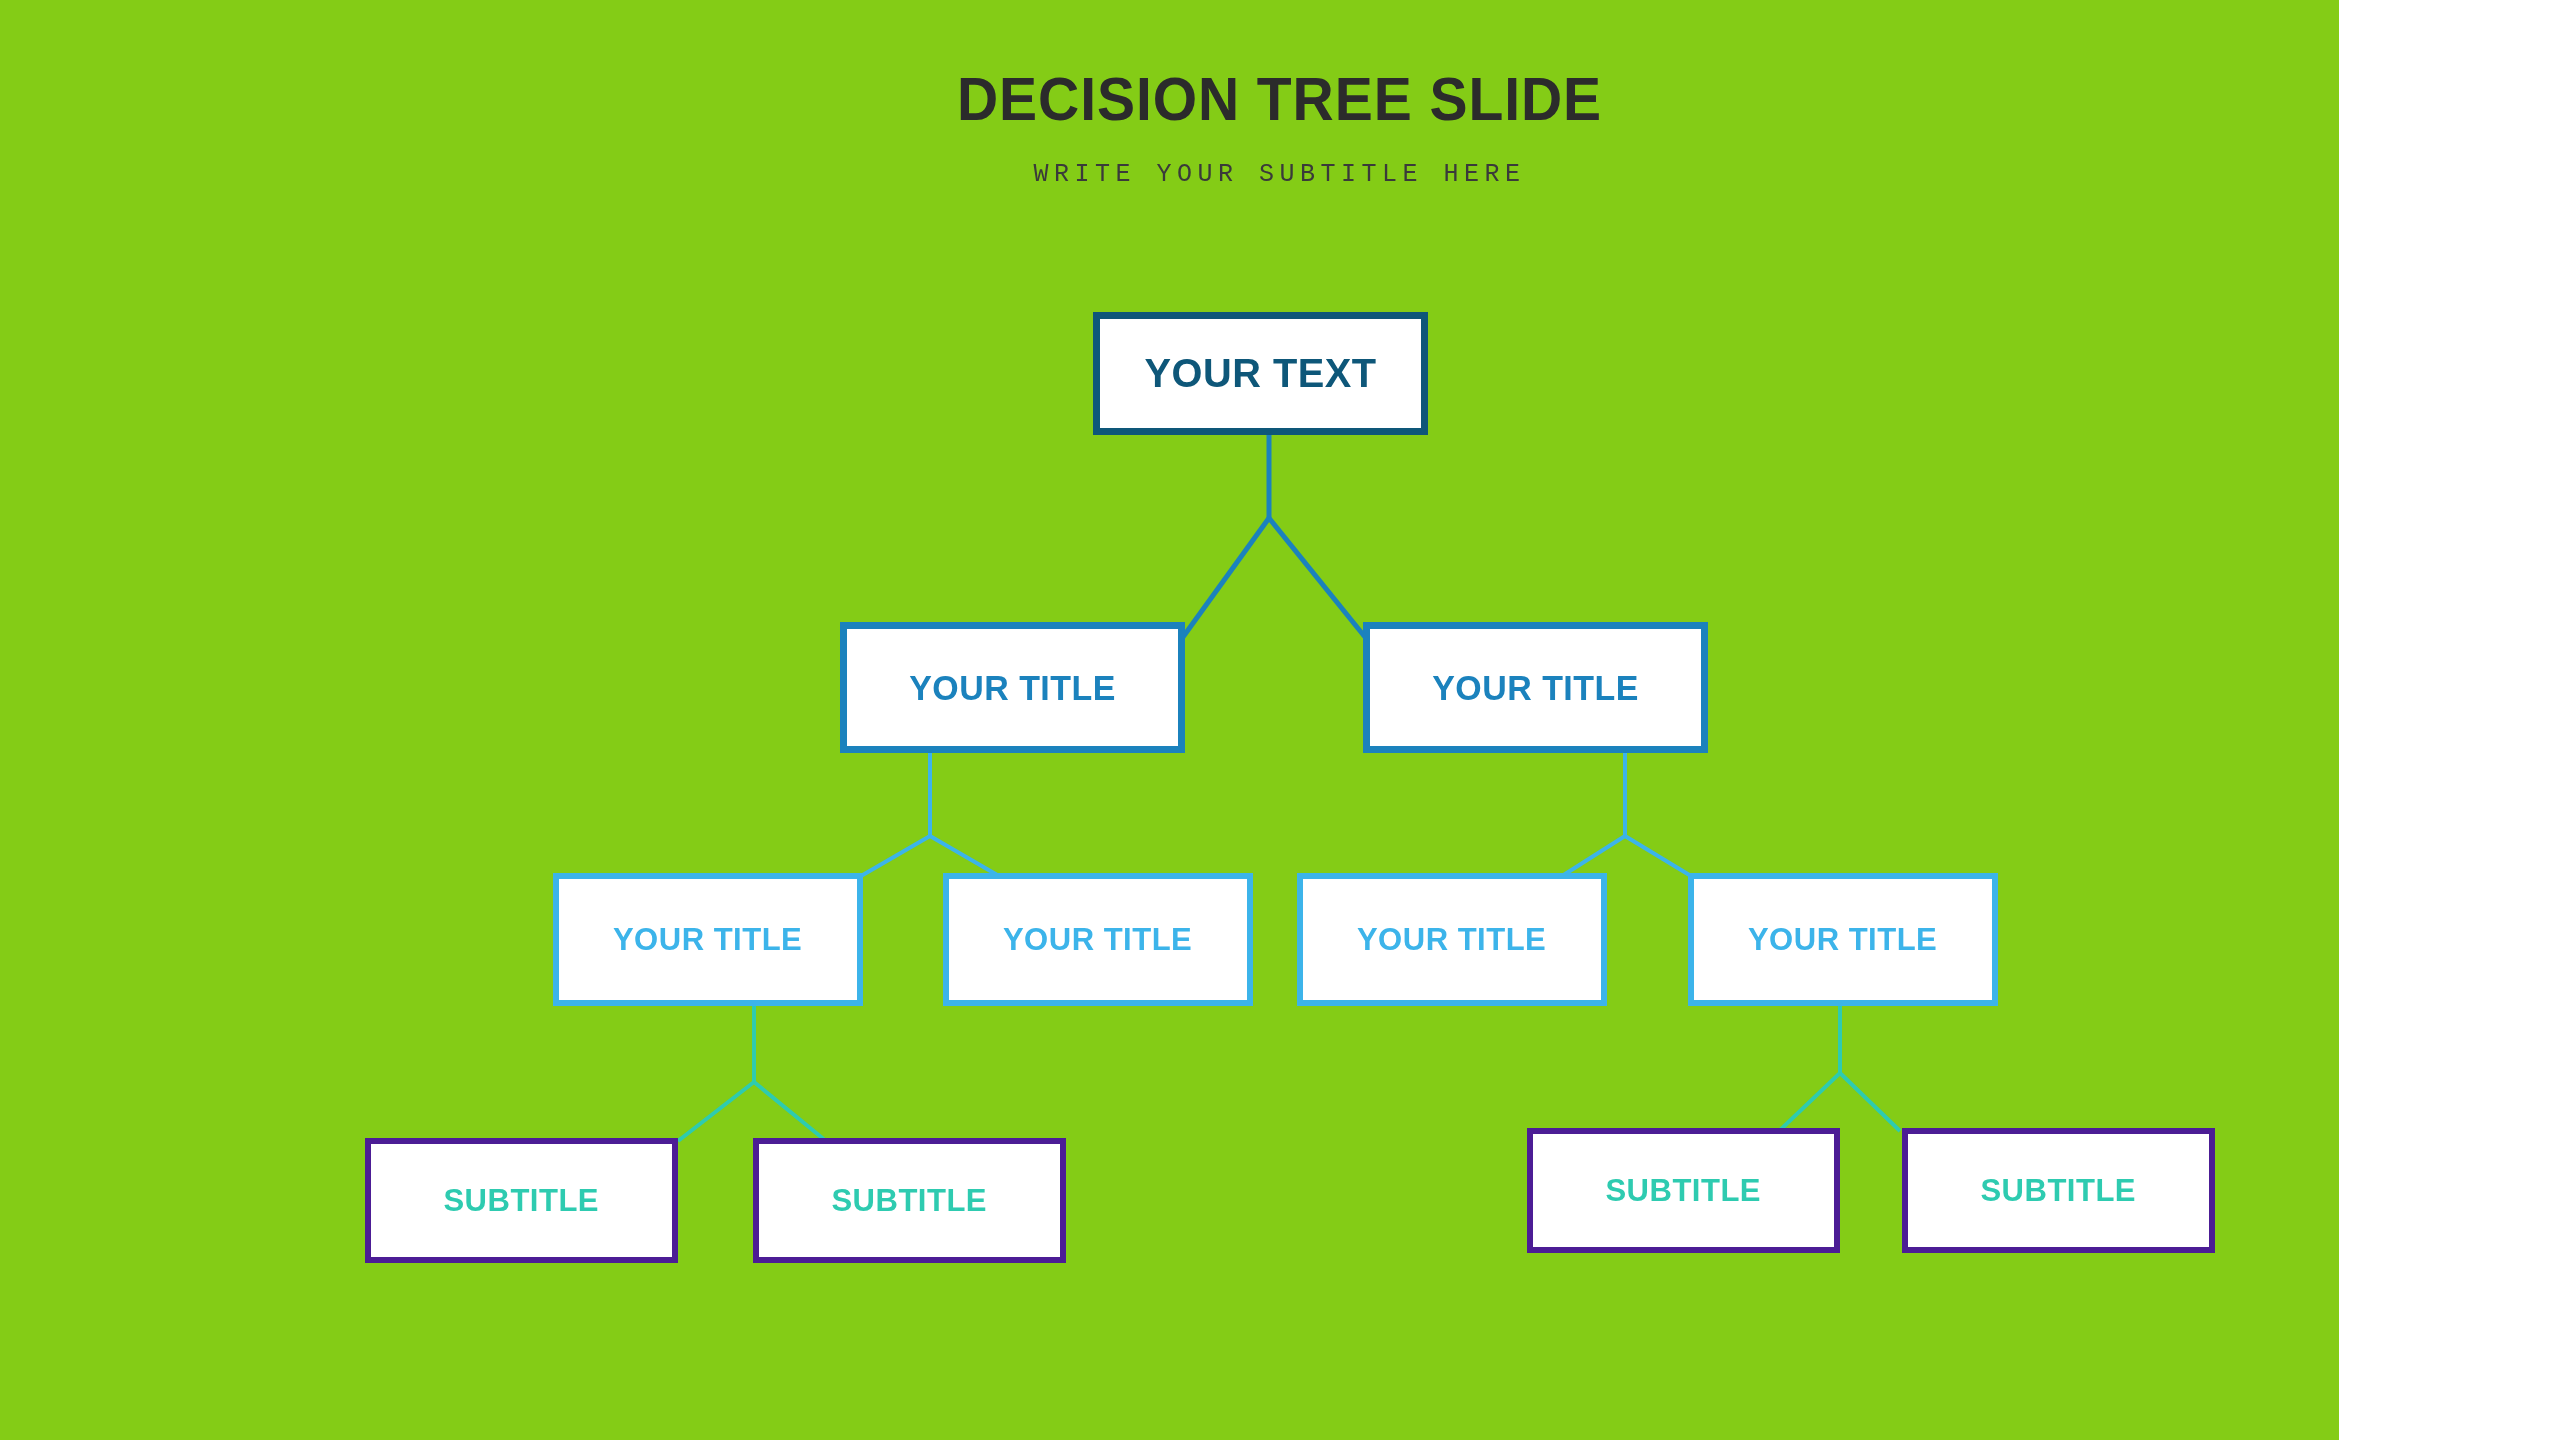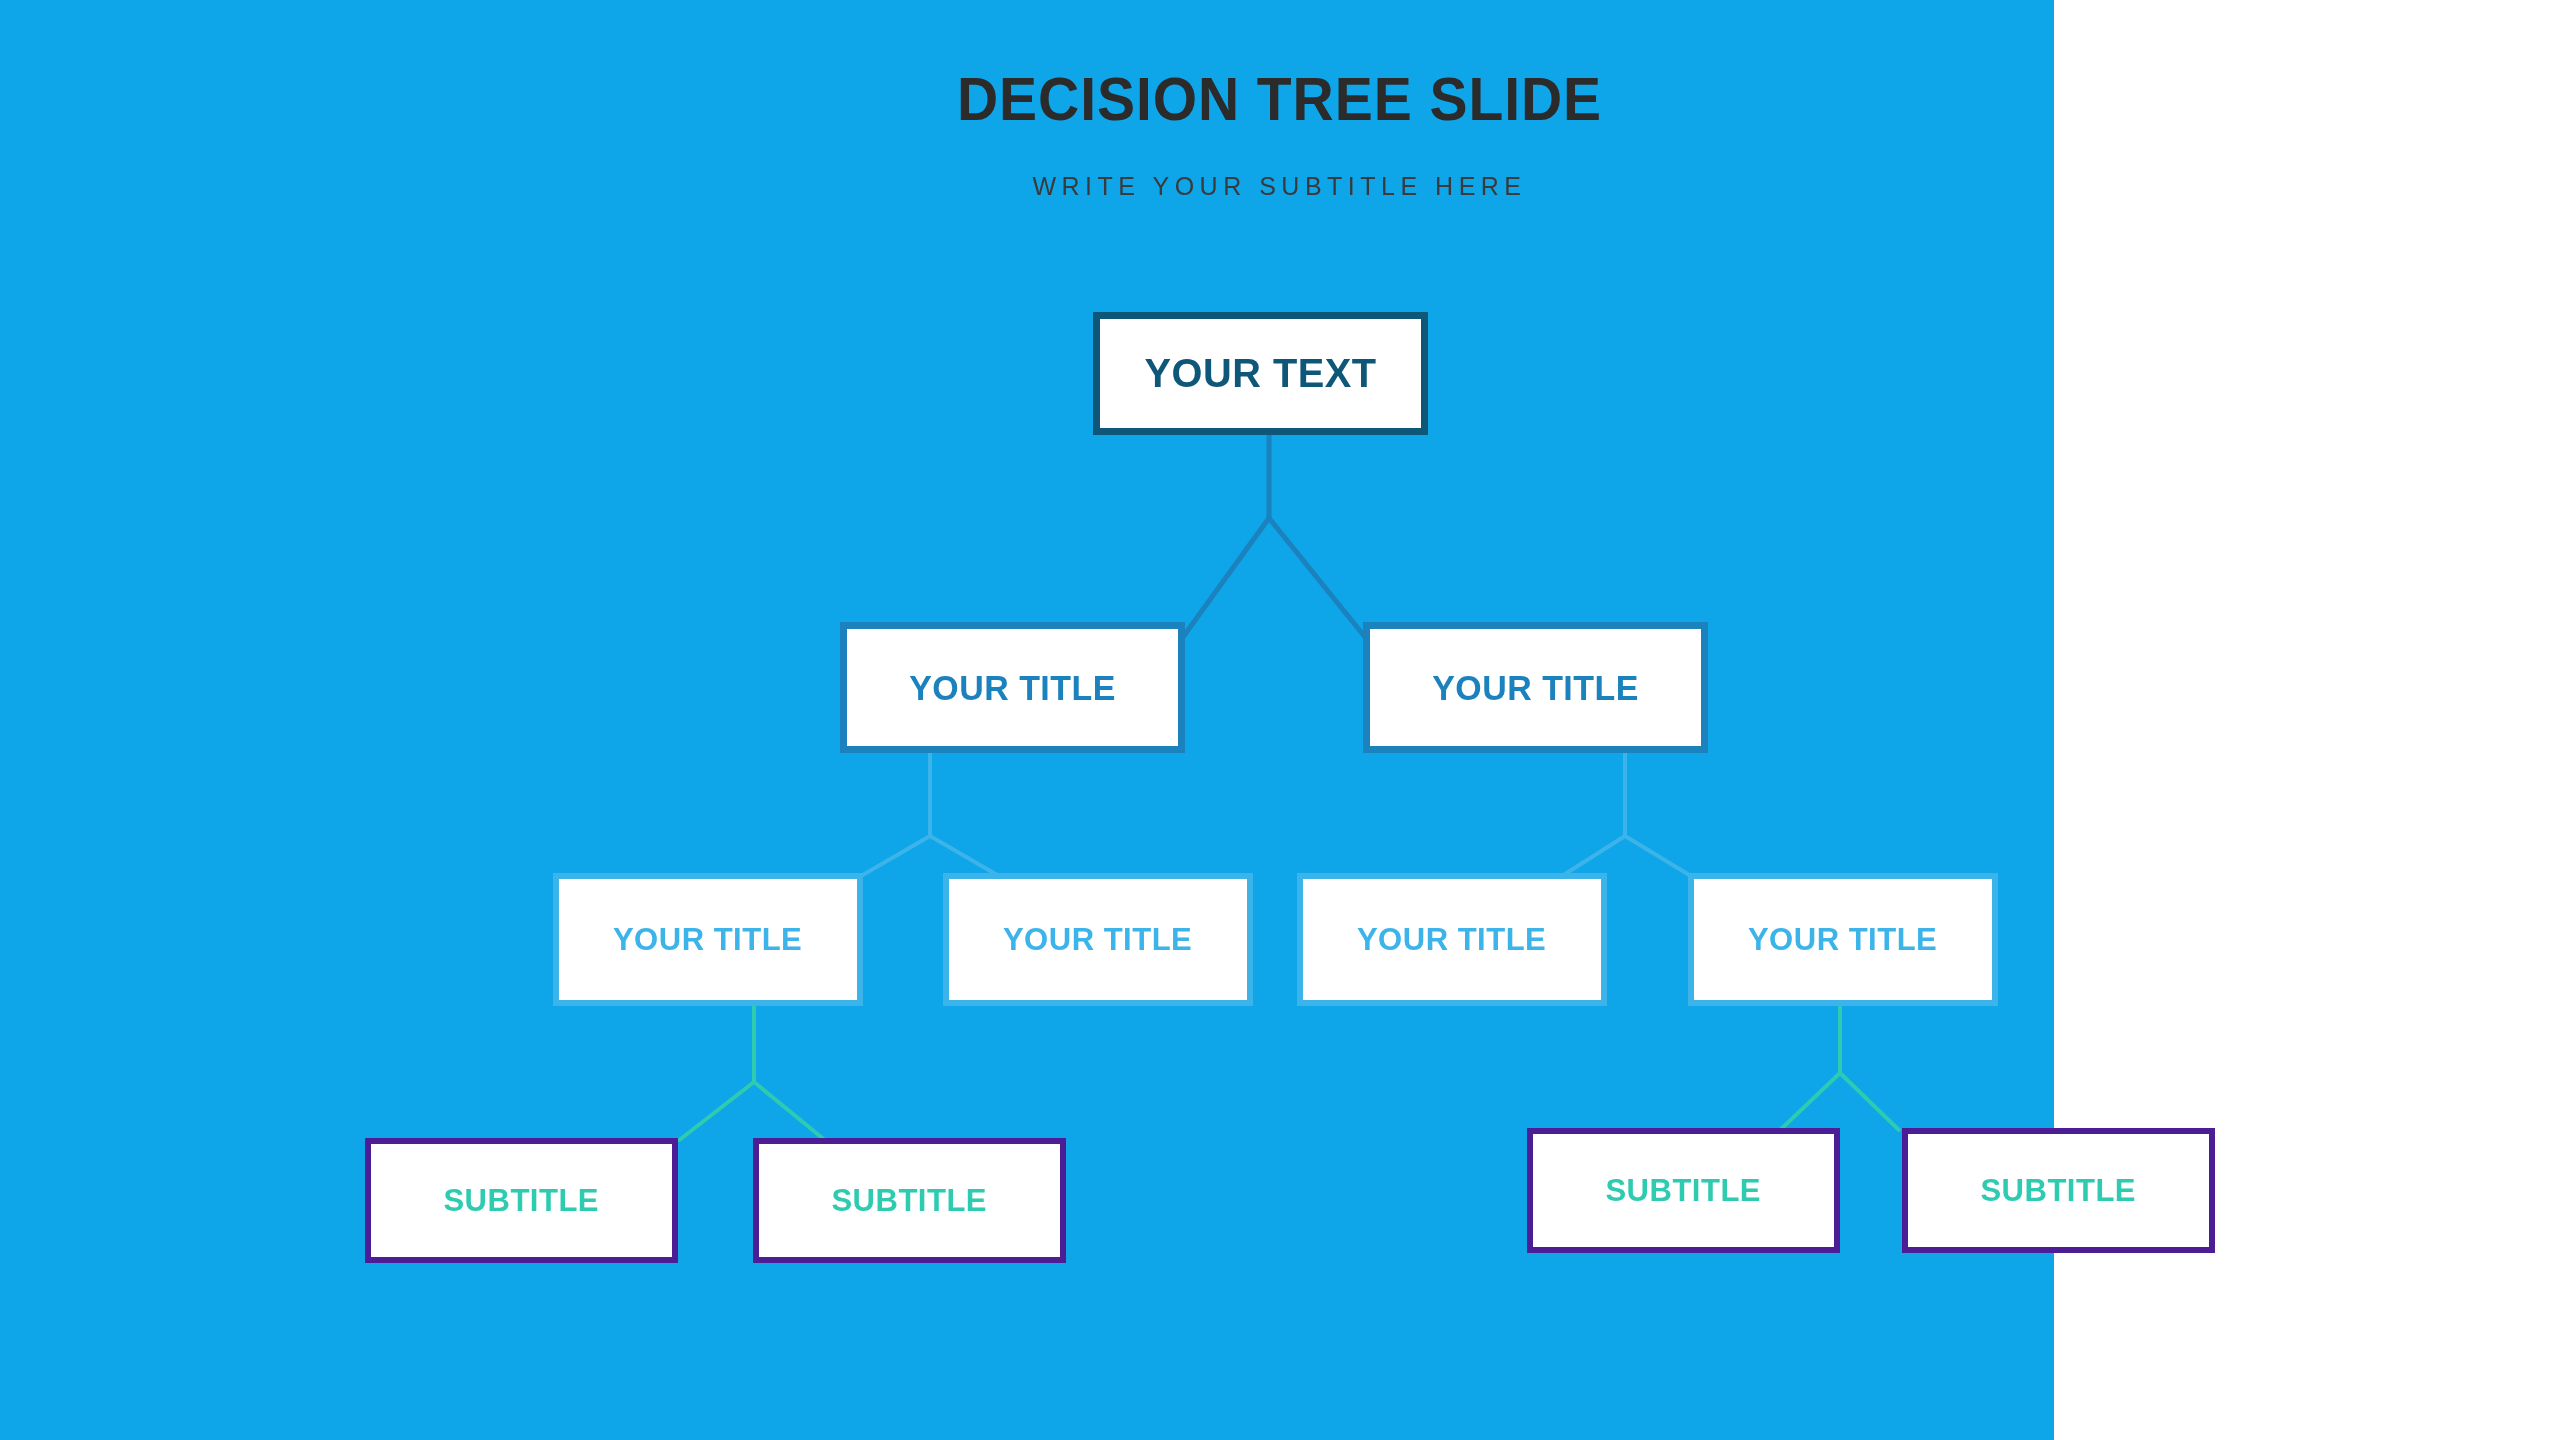--- a/index.html
+++ b/index.html
@@ -9,23 +9,23 @@
     background: #ffffff;
   }
   body {
     width: 2559px;
     height: 1440px;
     font-family: "Liberation Sans", sans-serif;
     overflow: hidden;
   }
   .slide {
     position: relative;
-    width: 2054px;
+    width: 2339px;
     height: 1440px;
-    background: #0ea5e9;
+    background: #84cc16;
   }
 
   
   .header {
     position: absolute;
     top: 66px;
     left: 0;
     width: 2559px;
     text-align: center;
   }
@@ -33,26 +33,26 @@
     font-family: "Liberation Sans", sans-serif;
     font-size: 62px;
     font-weight: bold;
     color: #2b2b2b;
     letter-spacing: 1px;
     line-height: 1.06;
     margin: 0;
     transform: scaleX(0.92);
   }
   .slide-subtitle {
-    font-family: Liberation Sans, sans-serif;
+    font-family: Liberation Mono, monospace;
     font-size: 25px;
     font-weight: normal;
     color: #3a3a3a;
     letter-spacing: 5.5px;
-    margin: 16px;
+    margin: 4px;
     padding-top: 24px;
   }
 
   
   .connectors {
     position: absolute;
     top: 0;
     left: 0;
     width: 2559px;
     height: 1440px;

